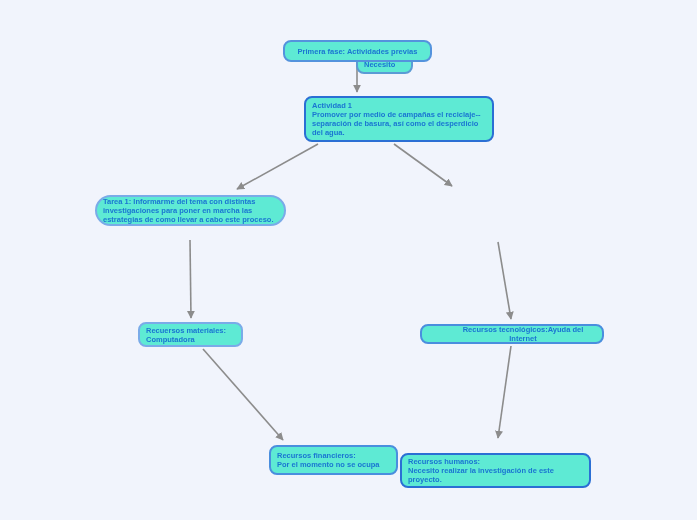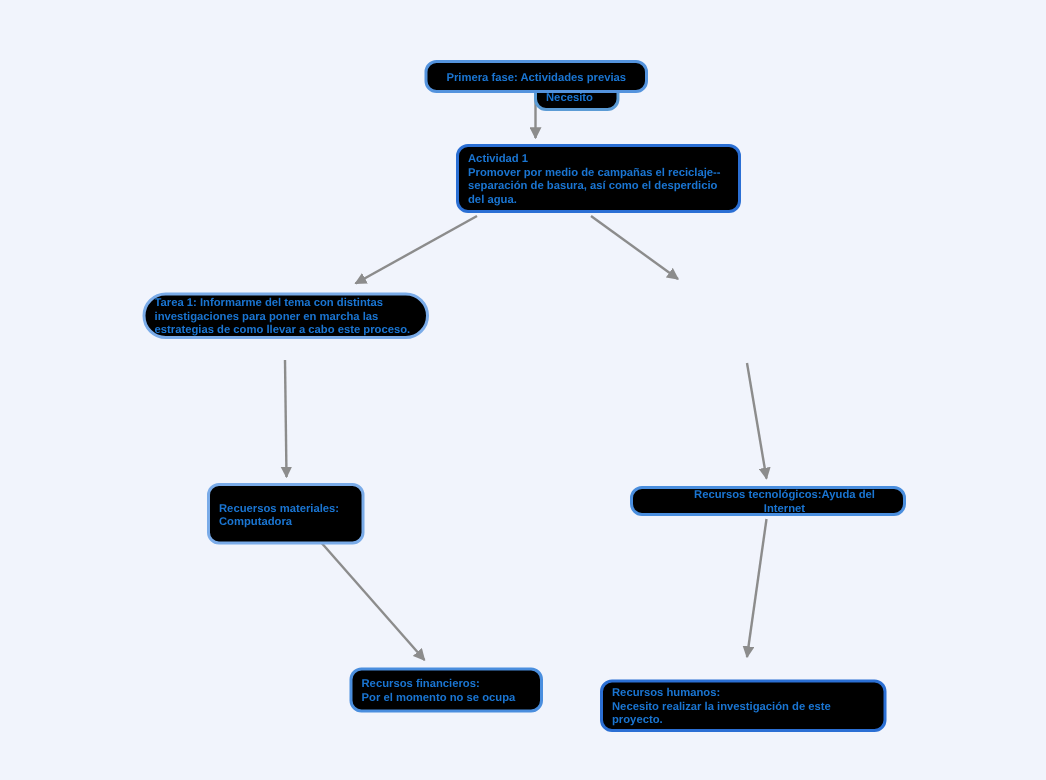--- a/index.html
+++ b/index.html
@@ -21,21 +21,21 @@
   }
   svg.edges {
     position: absolute;
     left: 0;
     top: 0;
     pointer-events: none;
   }
   .node {
     position: absolute;
     box-sizing: border-box;
-    background: #000000;
+    background: #5eead4;
     border: 2px solid #ec4899;
     border-radius: 8px;
     color: #1a75d2;
     font-size: 7.5px;
     line-height: 9px;
     font-weight: bold;
     display: flex;
     align-items: center;
     padding: 3px 6px;
     overflow: hidden;
@@ -48,21 +48,21 @@
     justify-content: center;
     text-align: center;
   }
   
   .n0 { left: 283px; top: 40px;  width: 149px; height: 22px; z-index: 3; }
   .n1 { left: 356px; top: 46px;  width: 57px;  height: 28px; z-index: 2;
         align-items: flex-end; padding-bottom: 3px; }
   .n2 { left: 265px; top: 96px;  width: 190px; height: 46px; z-index: 1; margin-left: 39px; }
   .n3 { left: 95px;  top: 195px; width: 191px; height: 31px; z-index: 1; border-radius: 17px; }
   .n4 { left: 400px; top: 190px; width: 190px; height: 50px; z-index: 1; }
-  .n5 { left: 138px; top: 322px; width: 105px; height: 41px; z-index: 1; }
+  .n5 { left: 138px; top: 322px; width: 105px; height: 25px; z-index: 1; }
   .n6 { left: 420px; top: 324px; width: 184px; height: 20px; z-index: 1; }
   .n7 { left: 233px; top: 445px; width: 129px; height: 30px; z-index: 1; }
   .n8 { left: 400px; top: 443px; width: 191px; height: 35px; z-index: 1; }
 </style>
 </head>
 <body>
 
 <div class="canvas">
 
   <svg class="edges" width="697" height="520" viewBox="0 0 697 520">
@@ -102,21 +102,21 @@
 
   <div class="node n5" style="border-color: rgb(122, 171, 232);">
     <span class="node-text">Recuersos materiales:
 Computadora</span>
   </div>
 
   <div class="node n6 centered" style="border-color: rgb(74, 142, 222); padding-left: 28px;">
     <span class="node-text">Recursos tecnológicos:Ayuda del Internet</span>
   </div>
 
-  <div class="node n7" style="border-color: rgb(74, 142, 222);">
+  <div class="node n7" style="border-color: rgb(74, 142, 222); margin-left: 36px;">
     <span class="node-text">Recursos financieros:
 Por el momento no se ocupa</span>
   </div>
 
   <div class="node n8" style="border-color: rgb(43, 111, 212); margin-top: 10px;">
     <span class="node-text">Recursos humanos:
 Necesito realizar la investigación de este proyecto.</span>
   </div>
 
 </div>

